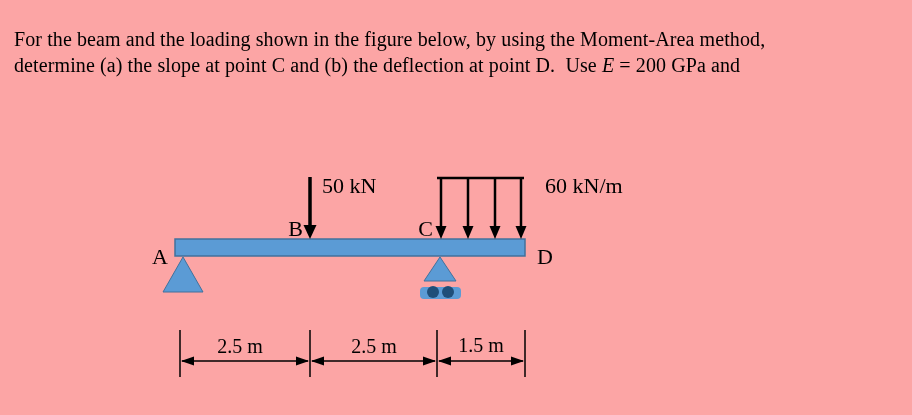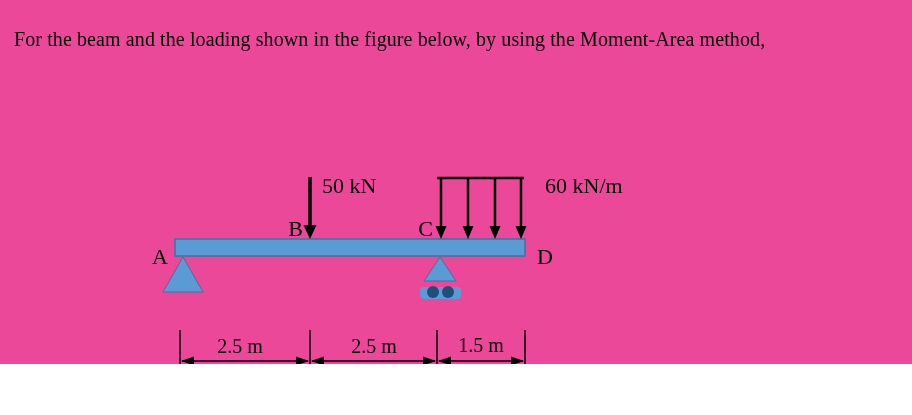--- a/index.html
+++ b/index.html
@@ -1,20 +1,20 @@
 <!DOCTYPE html>
 <html><head>
 <meta charset="utf-8">
 <style>
   html, body { margin: 0; padding: 0; background: #ffffff; }
   .page {
     position: relative;
     width: 912px;
-    height: 364px;
-    background: #ec4899;
+    height: 415px;
+    background: #fca5a5;
     font-family: "Liberation Serif", serif;
     color: #000000;
     overflow: hidden;
   }
   .problem {
     position: absolute;
     left: 14px;
     top: 26px;
     width: 884px;
     font-size: 20px;
@@ -34,20 +34,21 @@
     fill: #000000;
   }
 </style>
 </head>
 <body>
 
 <div class="page">
 
   <div class="problem">
     <div class="problem-line">For the beam and the loading shown in the figure below, by using the Moment-Area method,</div>
+    <div class="problem-line"><span>determine (a) the slope at point C and (b) the deflection at point D.  Use </span><span class="var">E</span><span> = 200 GPa and</span></div>
   </div>
 
   <svg class="diagram" width="912" height="260" viewBox="0 0 912 260">
 
     <rect x="175" y="99" width="350" height="17" stroke-width="1.5" fill="#5B9BD5" stroke="#41719C"></rect>
 
     <polygon points="183,117 163,152 203,152" stroke-width="1" fill="#5B9BD5" stroke="#41719C"></polygon>
 
     <g>
       <polygon points="440,117 424,141 456,141" stroke-width="1" fill="#5B9BD5" stroke="#41719C"></polygon>

